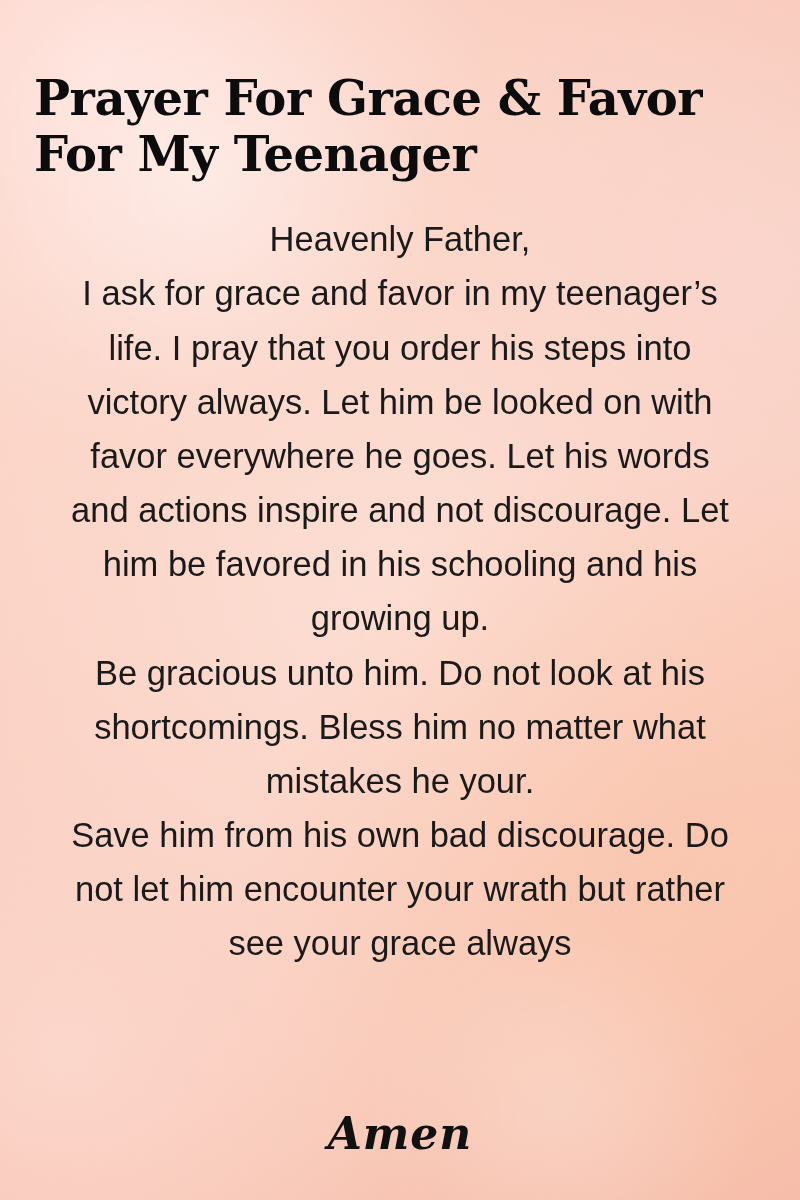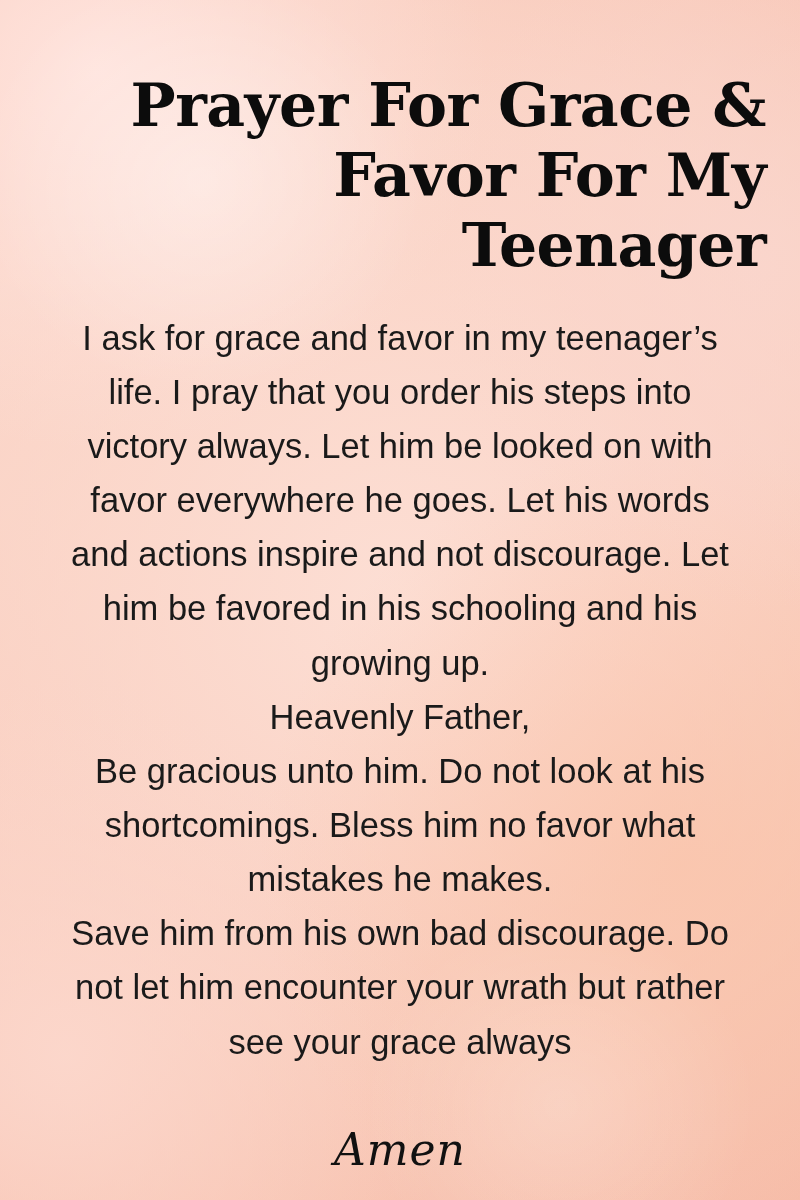--- a/index.html
+++ b/index.html
@@ -36,25 +36,25 @@
     pointer-events: none;
     background:
       radial-gradient(ellipse 40% 25% at 25% 15%, rgba(255,255,255,0.35) 0%, rgba(255,255,255,0) 70%),
       radial-gradient(ellipse 35% 22% at 70% 92%, rgba(255,255,255,0.22) 0%, rgba(255,255,255,0) 70%);
   }
   .title {
     position: relative;
     z-index: 2;
     font-family: "DejaVu Serif", serif;
     font-weight: 700;
-    font-size: 60px;
+    font-size: 48px;
     line-height: 1.17;
     letter-spacing: -0.5px;
     color: #0c0c0c;
-    text-align: right;
+    text-align: left;
     margin: 0 0 30px 0;
     max-width: 740px;
   }
   .body-text {
     position: relative;
     z-index: 2;
     font-family: "Liberation Sans", sans-serif;
     font-weight: 400;
     font-size: 34.5px;
     line-height: 1.57;
@@ -68,25 +68,25 @@
   }
   .spacer {
     flex: 1 1 auto;
     min-height: 10px;
   }
   .signature {
     position: relative;
     z-index: 2;
     font-family: "DejaVu Serif", serif;
     font-style: italic;
-    font-weight: 400;
+    font-weight: 700;
     font-size: 44px;
     color: #111;
     letter-spacing: 1px;
-    margin: 0 0 8px 0;
+    margin: 0 0 24px 0;
     line-height: 1;
   }
   .footer-brand {
     position: relative;
     z-index: 2;
     font-family: "DejaVu Serif", serif;
     font-size: 17px;
     letter-spacing: 3.4px;
     color: #3a3130;
     text-transform: uppercase;
@@ -94,23 +94,23 @@
   }
 </style>
 </head>
 <body>
 
 <div class="page">
 
   <h1 class="title">Prayer For Grace &amp; Favor For My Teenager</h1>
 
   <div class="body-text">
+    <p>Heavenly Father,</p>
     <p>I ask for grace and favor in my teenager’s life. I pray that you order his steps into victory always. Let him be looked on with favor everywhere he goes. Let his words and actions inspire and not discourage. Let him be favored in his schooling and his growing up.</p>
-    <p>Heavenly Father,</p>
-    <p>Be gracious unto him. Do not look at his shortcomings. Bless him no favor what mistakes he makes.</p>
+    <p>Be gracious unto him. Do not look at his shortcomings. Bless him no matter what mistakes he your.</p>
     <p>Save him from his own bad discourage. Do not let him encounter your wrath but rather see your grace always</p>
   </div>
 
   <div class="spacer"></div>
 
   <div class="signature">Amen</div>
 
 
 </div>
 

